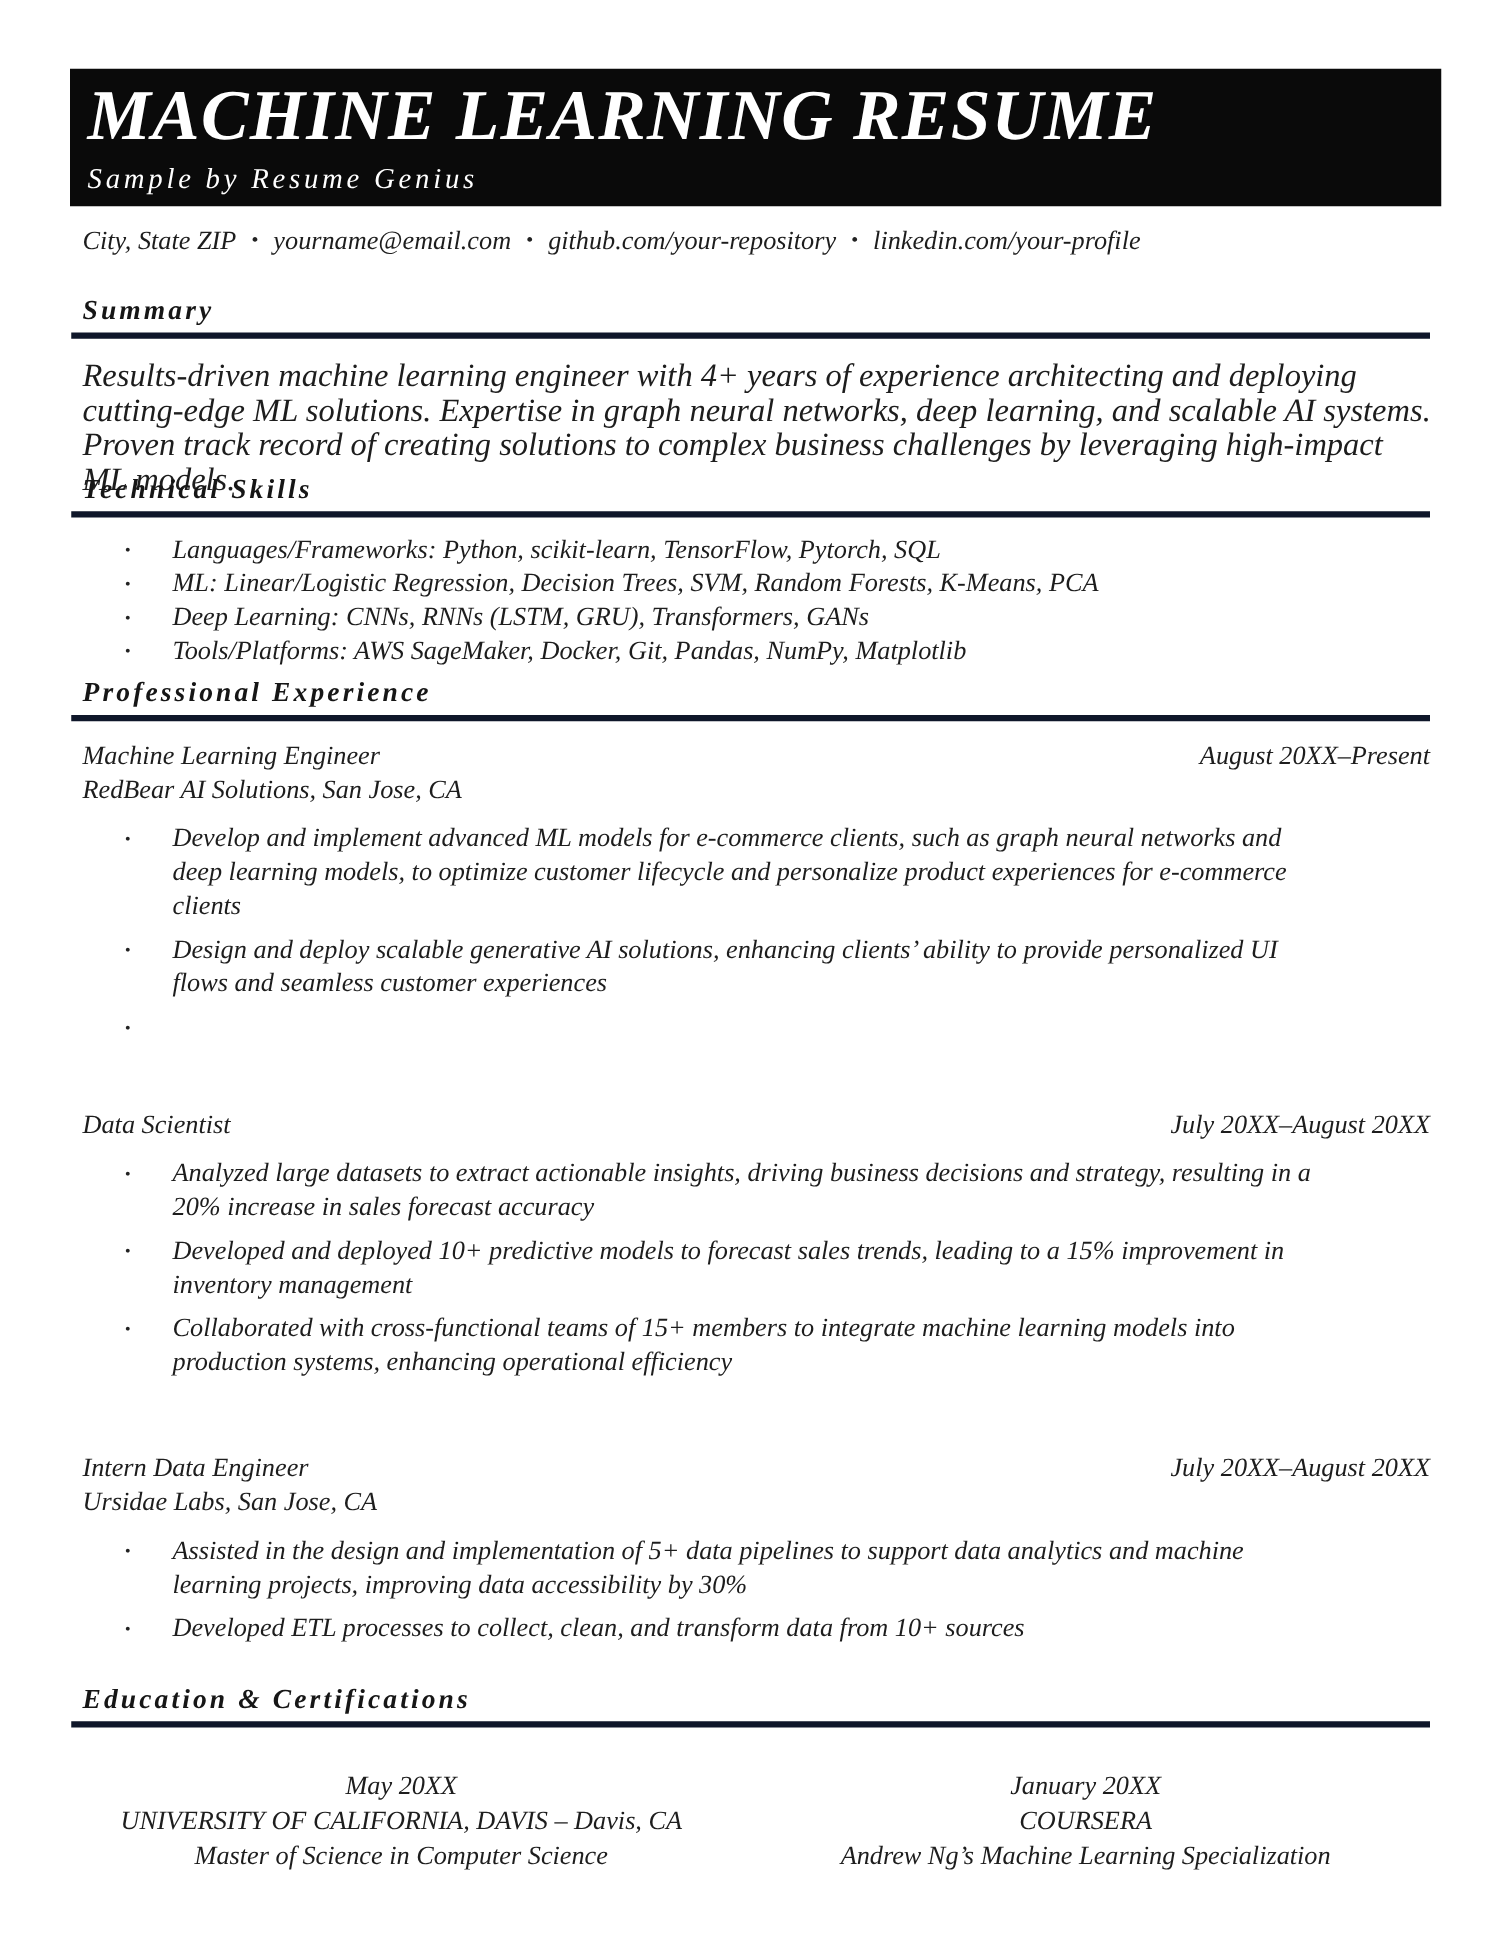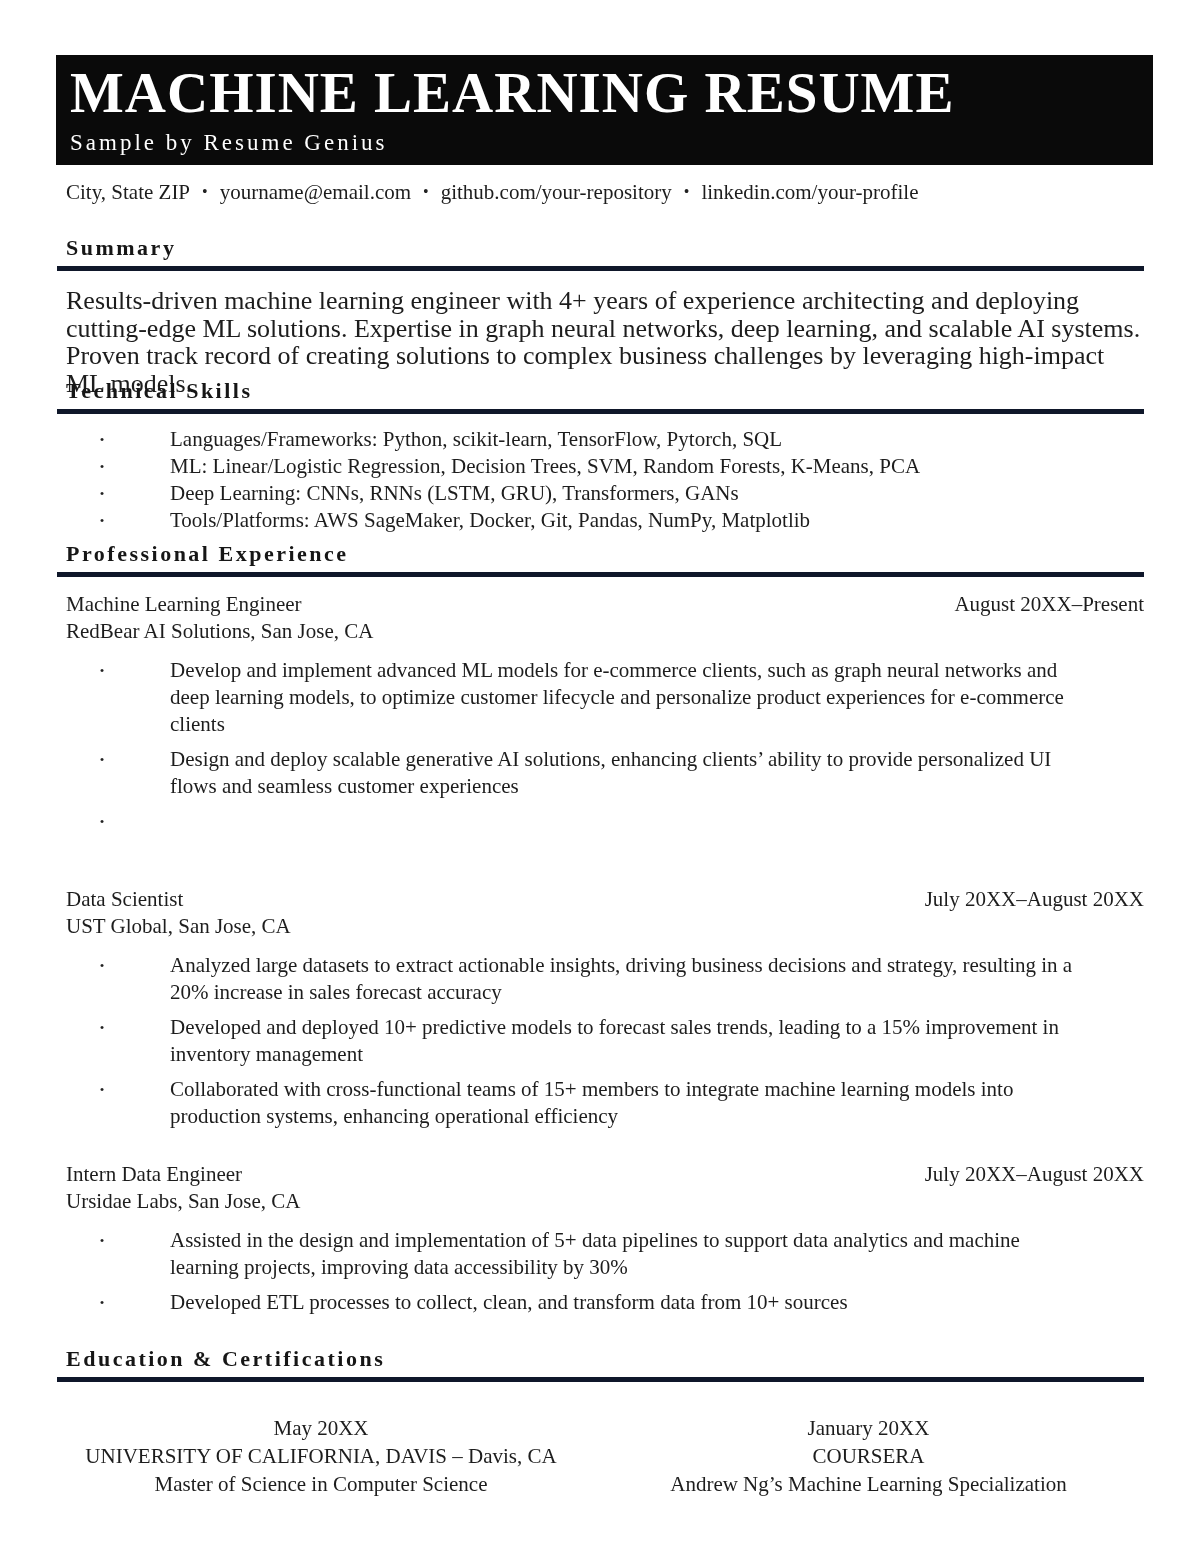--- a/index.html
+++ b/index.html
@@ -4,21 +4,21 @@
 <style>
   * { margin:0; padding:0; box-sizing:border-box; }
   html,body { width:1200px; height:1553px; }
   body {
     background:#ffffff;
     color:#1d1d1d;
     font-family:"Liberation Serif", "DejaVu Serif", serif;
     position:relative;
     overflow:hidden;
   }
-  .abs { position:absolute; }
+  .abs { position:absolute;font-style:italic; }
 
   
   .banner {
     top:55px; left:56px; width:1097px; height:110px;
     background:#0a0a0a; color:#ffffff;
     padding:5px 0 0 14px;
   }
   .banner-title {
     font-size:57px; font-weight:bold; letter-spacing:1px;
     line-height:66px; white-space:nowrap;
@@ -40,21 +40,21 @@
     color:#161616;
   }
 
   
   .summary-text { top:287px; left:66px; width:1080px; font-size:26px; line-height:27.5px; }
 
   
   .blist { font-size:21px; }
   .bullet { display:flex; }
   .bullet .dot { flex:0 0 72px; text-align:center; font-size:13px; line-height:26px; color:#222; }
-  .bullet .btxt { flex:1 1 auto;margin-left:32px; }
+  .bullet .btxt { flex:1 1 auto; }
 
   .skills-list { top:426px; left:66px; width:1020px; }
   .skills-list .bullet .btxt { line-height:26.2px; }
   .skills-list .bullet .dot { line-height:27px; }
 
   
   .job { left:66px; width:1078px; font-size:21px; }
   .job-head { display:flex; justify-content:space-between; line-height:27px; }
   .job-company { line-height:27px; }
   .job-bullets { margin-top:12px; }
@@ -124,21 +124,20 @@
       <span class="dot">•</span>
     </div>
   </div>
 </section>
 
 <section class="abs job" style="top:886px;">
   <div class="job-head">
     <span>Data Scientist</span>
     <span>July 20XX–August 20XX</span>
   </div>
-  <div class="job-company">UST Global, San Jose, CA</div>
   <div class="blist job-bullets">
     <div class="bullet">
       <span class="dot">•</span>
       <span class="btxt">Analyzed large datasets to extract actionable insights, driving business decisions and strategy, resulting in a 20% increase in sales forecast accuracy</span>
     </div>
     <div class="bullet">
       <span class="dot">•</span>
       <span class="btxt">Developed and deployed 10+ predictive models to forecast sales trends, leading to a 15% improvement in inventory management</span>
     </div>
     <div class="bullet">

